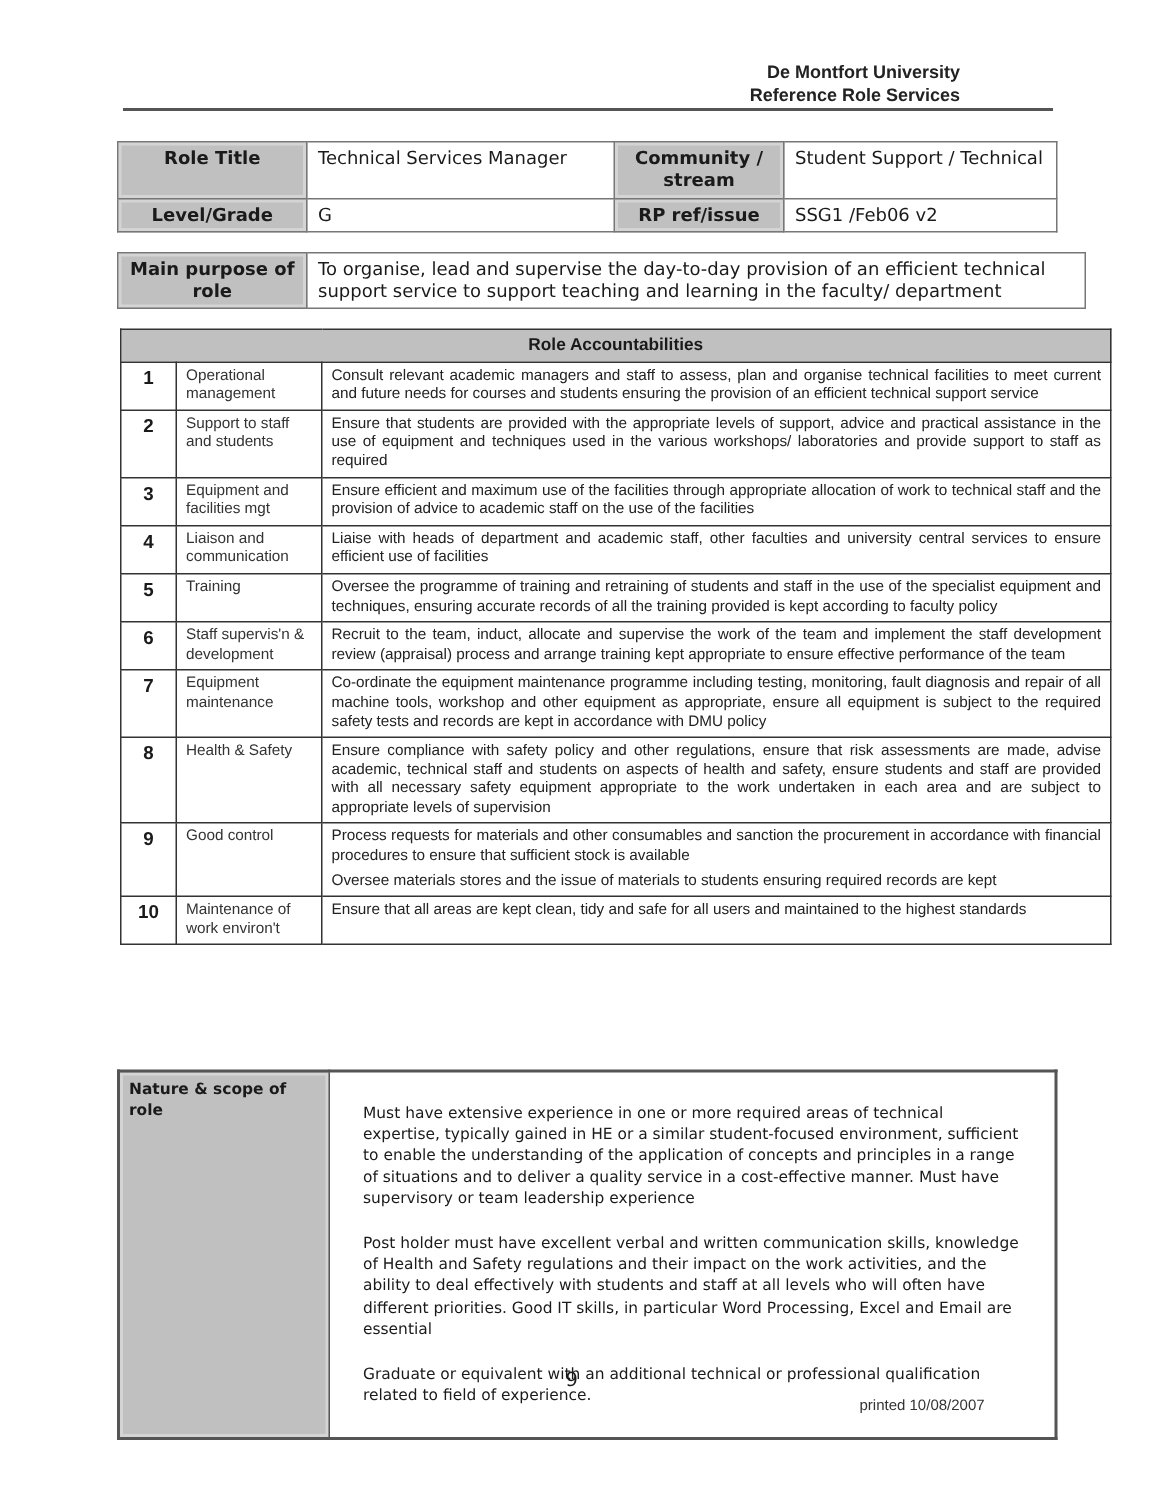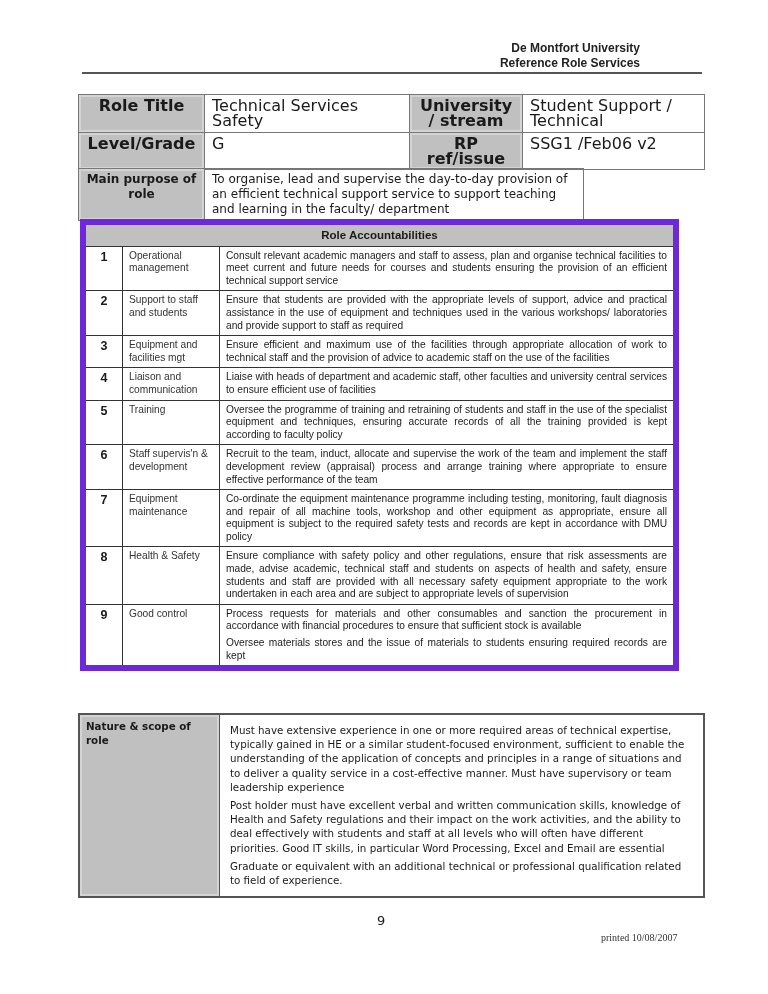--- a/index.html
+++ b/index.html
@@ -1,56 +1,56 @@
 <!DOCTYPE html>
 <html><head>
 <meta charset="utf-8">
 <style>
   html, body { margin:0; padding:0; background:#ffffff; }
   body { width:768px; height:994px; position:relative; overflow:hidden; color:#1a1a1a; }
   .hdr { position:absolute; right:128px; top:41px; text-align:right; font-family:"Liberation Sans", sans-serif; font-weight:bold; font-size:12px; line-height:15px; color:#222; }
   .hdr-rule { position:absolute; left:82px; top:72px; width:620px; height:0; border-top:2px solid #555; }
   table { border-collapse:collapse; position:absolute; }
-  .t1 { left:78px; top:94px; width:627px; font-family:"DejaVu Sans", sans-serif; font-size:16px; }
+  .t1 { left:78px; top:94px; width:627px; font-family:"DejaVu Sans", sans-serif; font-size:12px; }
   .t1 td { border:1px solid #777; padding:3px 7px; vertical-align:top; line-height:15px; }
   .t1 .lbl { background:#c0c0c0; font-weight:bold; text-align:center; vertical-align:top; box-shadow: inset 0 0 0 2px #d4d4d4; }
-  .t2 { left:78px; top:168px; width:506px; font-family:"DejaVu Sans", sans-serif; font-size:12px; }
+  .t2 { left:78px; top:168px; width:646px; font-family:"DejaVu Sans", sans-serif; font-size:12px; }
   .t2 td { border:1px solid #777; padding:3px 7px; line-height:15px; vertical-align:top; }
   .t2 .lbl { background:#c0c0c0; font-weight:bold; text-align:center; width:111px; box-shadow: inset 0 0 0 2px #d4d4d4; }
-  .t3 { left:80px; top:219px; width:599px; font-family:"Liberation Sans", sans-serif; font-size:10.2px; border:6px solid #6d28d9; }
+  .t3 { left:80px; top:219px; width:661px; font-family:"Liberation Sans", sans-serif; font-size:10.2px; border:1px solid #6d28d9; }
   .t3 td { border:1px solid #333; padding:3px 6px 3px 6px; line-height:12.6px; vertical-align:top; }
   .t3 .head { background:#c0c0c0; font-weight:bold; text-align:center; font-size:11.5px; padding:4px; }
   .t3 .num { width:24px; text-align:center; font-weight:bold; font-size:12.5px; padding-top:4px; }
   .t3 .area { width:84px; color:#333; }
   .t3 .desc { text-align:justify; color:#222; }
   .t3 .desc p { margin:0; }
   .t3 .desc p + p { margin-top:4px; }
   .t4 { left:78px; top:713px; width:627px; font-family:"DejaVu Sans", sans-serif; font-size:10.3px; border:2px solid #555; }
   .t4 td { border:1px solid #555; padding:4px 7px 5px 6px; vertical-align:top; line-height:14.2px; }
   .t4 .lbl { background:#c0c0c0; width:126px; font-weight:bold; box-shadow: inset 0 0 0 2px #d4d4d4; }
-  .t4 p { margin:4px; }
+  .t4 p { margin:16px; }
   .t4 p + p { margin-top:3px; }
   .pageno { position:absolute; left:377px; top:913px; font-family:"DejaVu Sans", sans-serif; font-size:13px; }
-  .printed { position:absolute; left:573px; top:932px; font-family:Liberation Serif, serif; font-size:10px; color:#333;margin-left:28px; }
+  .printed { position:absolute; left:573px; top:932px; font-family:Liberation Sans, sans-serif; font-size:10px; color:#333; }
 </style>
 </head>
 <body>
 
 <div class="hdr">
   <div>De Montfort University</div>
   <div>Reference Role Services</div>
 </div>
 <div class="hdr-rule"></div>
 
 <table class="t1">
   <tbody>
       <tr style="height:38px">
     <td class="lbl" style="width:111px">Role Title</td>
-    <td style="width:190px">Technical Services Safety</td>
-    <td class="lbl" style="width:98px">University / stream</td>
+    <td style="width:190px">Technical Services Manager</td>
+    <td class="lbl" style="width:98px">Community / stream</td>
     <td>Student Support / Technical</td>
   </tr>
   <tr>
     <td class="lbl">Level/Grade</td>
     <td>G</td>
     <td class="lbl">RP ref/issue</td>
     <td>SSG1 /Feb06 v2</td>
   </tr>
 </tbody>
   </table>
@@ -101,21 +101,21 @@
     <td class="num">5</td>
     <td class="area">Training</td>
     <td class="desc">
           <p>Oversee the programme of training and retraining of students and staff in the use of the specialist equipment and techniques, ensuring accurate records of all the training provided is kept according to faculty policy</p>
         </td>
   </tr>
   <tr>
     <td class="num">6</td>
     <td class="area">Staff supervis'n &amp; development</td>
     <td class="desc">
-          <p>Recruit to the team, induct, allocate and supervise the work of the team and implement the staff development review (appraisal) process and arrange training where appropriate to ensure effective performance of the team</p>
+          <p>Recruit to the team, induct, allocate and supervise the work of the team and implement the staff development review (appraisal) process and arrange training kept appropriate to ensure effective performance of the team</p>
         </td>
   </tr>
   <tr>
     <td class="num">7</td>
     <td class="area">Equipment maintenance</td>
     <td class="desc">
           <p>Co-ordinate the equipment maintenance programme including testing, monitoring, fault diagnosis and repair of all machine tools, workshop and other equipment as appropriate, ensure all equipment is subject to the required safety tests and records are kept in accordance with DMU policy</p>
         </td>
   </tr>
   <tr>
@@ -126,20 +126,27 @@
         </td>
   </tr>
   <tr>
     <td class="num">9</td>
     <td class="area">Good control</td>
     <td class="desc">
       <p>Process requests for materials and other consumables and sanction the procurement in accordance with financial procedures to ensure that sufficient stock is available</p>
       <p>Oversee materials stores and the issue of materials to students ensuring required records are kept</p>
     </td>
   </tr>
+  <tr>
+    <td class="num">10</td>
+    <td class="area">Maintenance of work environ't</td>
+    <td class="desc" style="text-align:left">
+          <p>Ensure that all areas are kept clean, tidy and safe for all users and maintained to the highest standards</p>
+        </td>
+  </tr>
 </tbody>
   </table>
 
 <table class="t4">
   <tbody>
       <tr>
     <td class="lbl">Nature &amp; scope of role</td>
     <td>
       <p>Must have extensive experience in one or more required areas of technical expertise, typically gained in HE or a similar student-focused environment, sufficient to enable the understanding of the application of concepts and principles in a range of situations and to deliver a quality service in a cost-effective manner.  Must have supervisory or team leadership experience</p>
       <p>Post holder must have excellent verbal and written communication skills, knowledge of Health and Safety regulations and their impact on the work activities, and the ability to deal effectively with students and staff at all levels who will often have different priorities. Good IT skills, in particular Word Processing, Excel and Email are essential</p>

